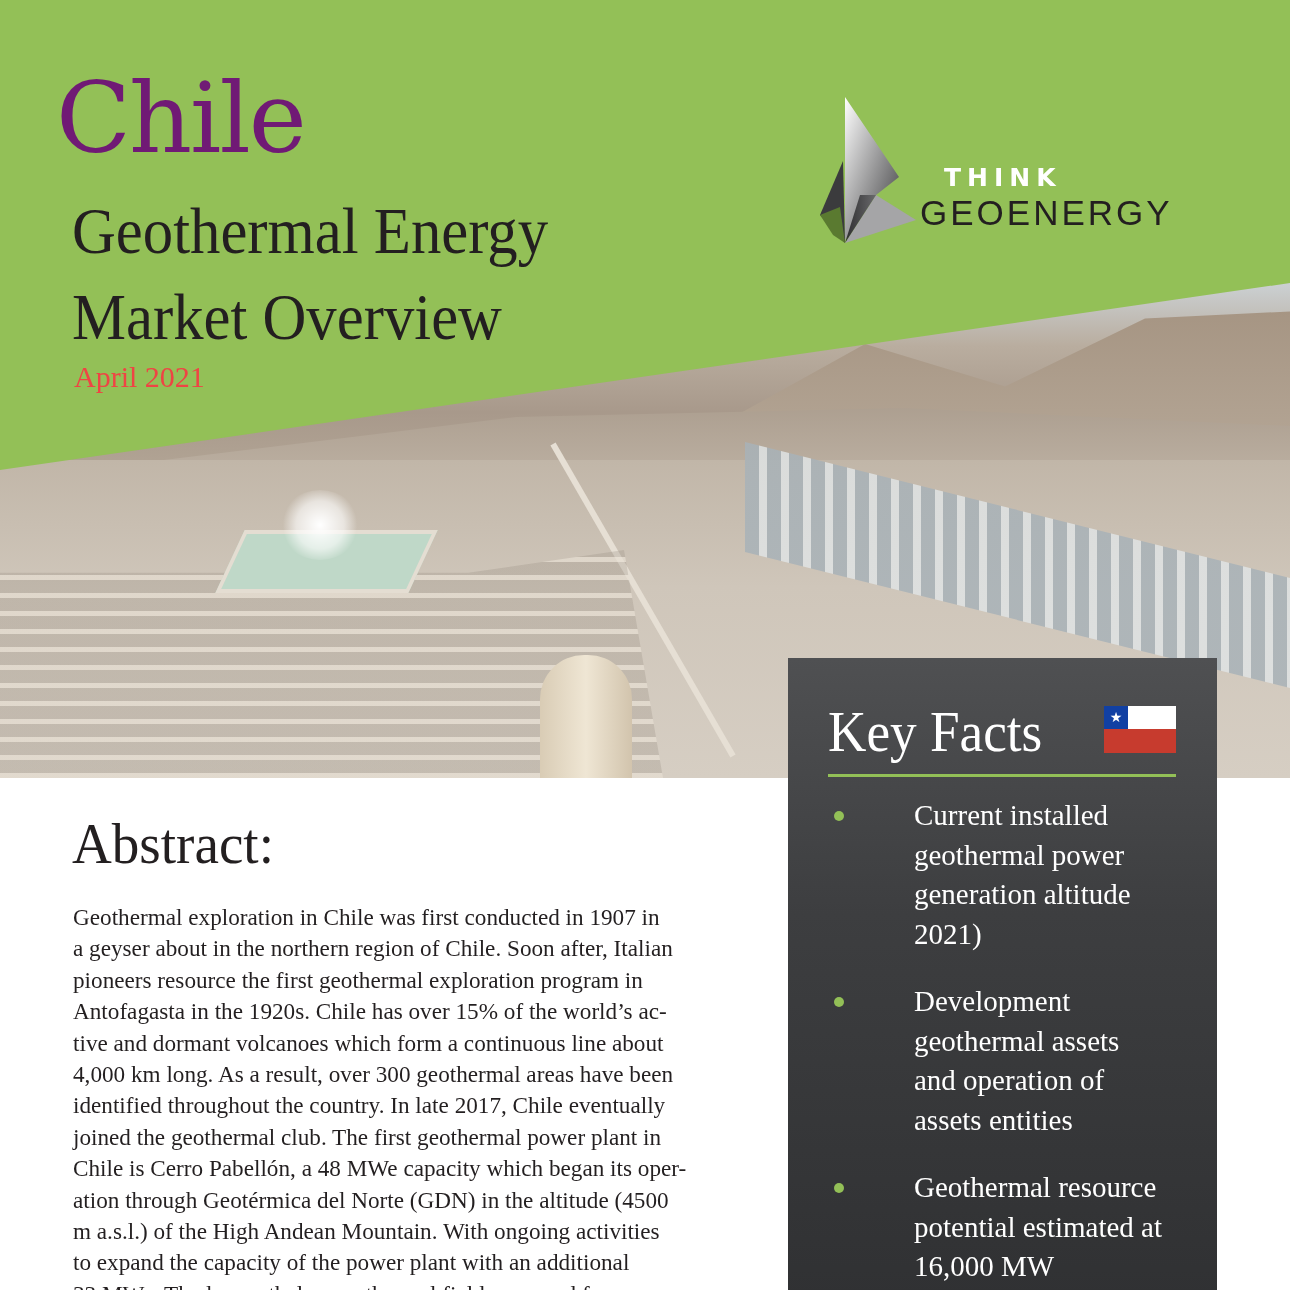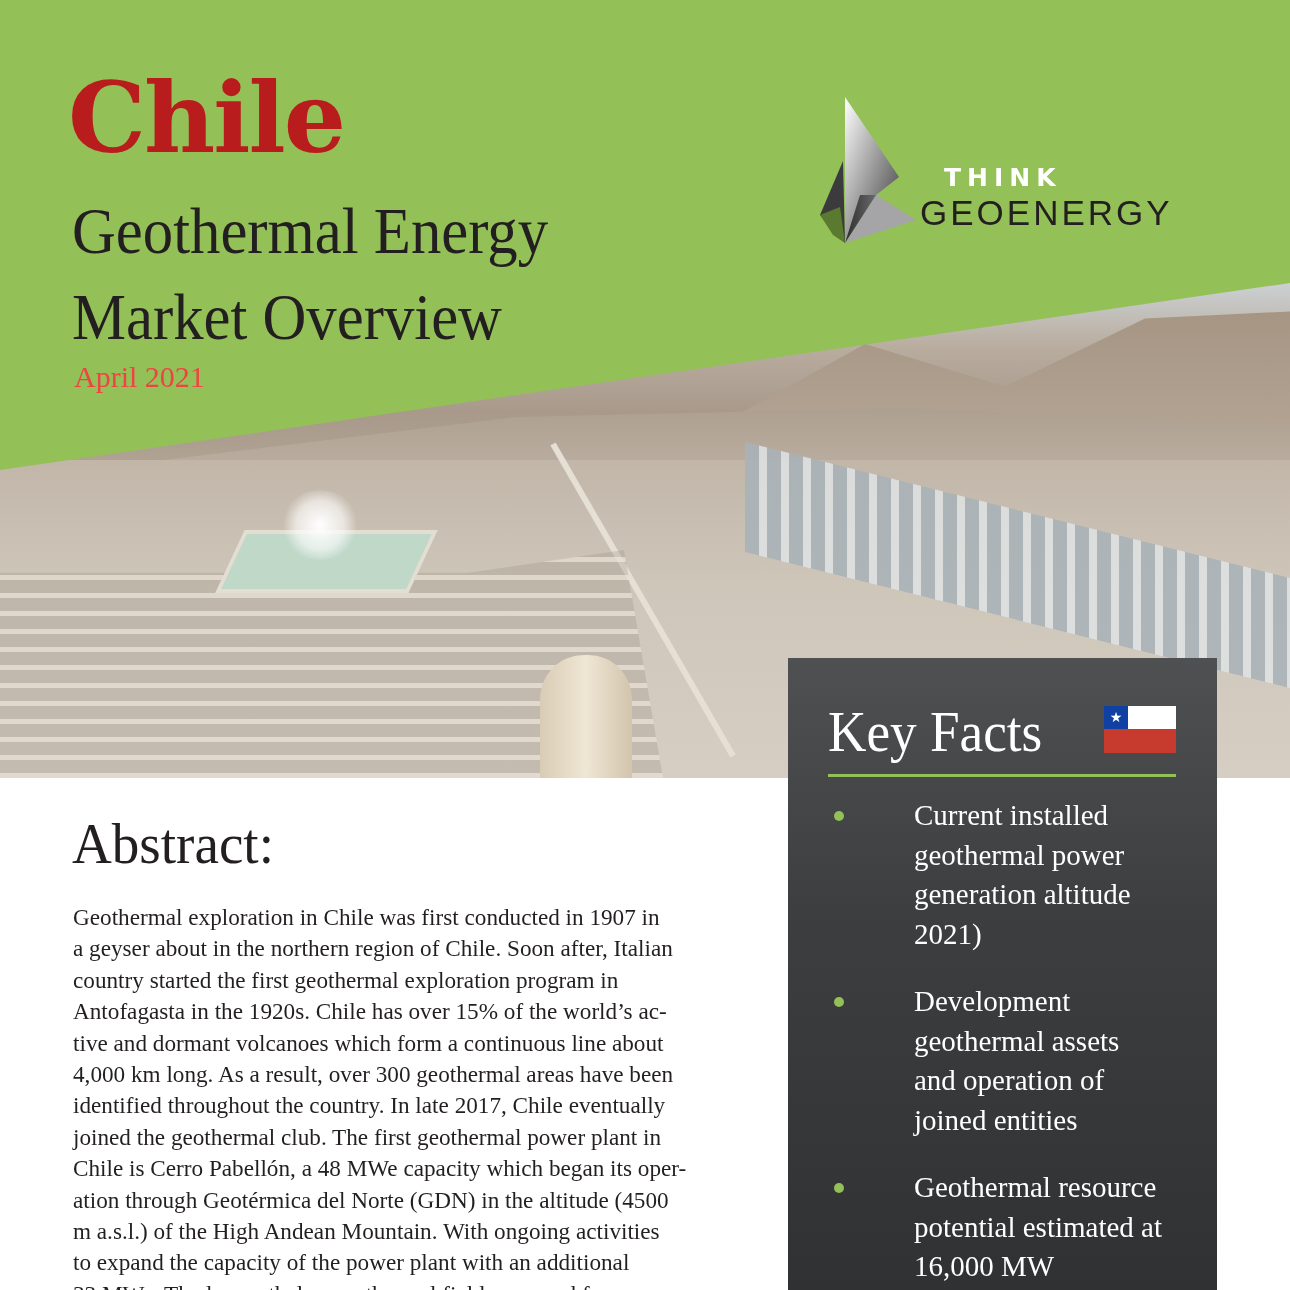--- a/index.html
+++ b/index.html
@@ -28,22 +28,22 @@
     background:repeating-linear-gradient(90deg,#a8b2b8 0 14px,#dfe3e4 14px 22px);
     transform:skewY(14deg); opacity:0.85; }
   .photo .tank { position:absolute; left:540px; top:385px; width:92px; height:123px;
     background:linear-gradient(90deg,#d9ccb5,#efe6d4,#d2c4ad); border-radius:44px 44px 0 0; }
   .photo .road { position:absolute; left:640px; top:150px; width:6px; height:360px; background:#e6dfd4; transform:rotate(-30deg); }
 
   .band {
     position:absolute; left:0; top:0; width:1290px; height:470px; background:#93c057;
     clip-path:polygon(0 0,1290px 0,1290px 283px,0 470px);
   }
-  .title-chile { position:absolute; left:68px; top:68px; font-family:"DejaVu Serif",serif; font-weight:bold;
-    font-size:98px; line-height:100px; color:#b91c1c; letter-spacing:-2px; }
+  .title-chile { position:absolute; left:56px; top:68px; font-family:"DejaVu Serif",serif; font-weight:normal;
+    font-size:98px; line-height:100px; color:#701a75; letter-spacing:-2px; }
   .subtitle { position:absolute; left:72px; top:188px; font-family:"Liberation Serif","DejaVu Serif",serif;
     font-size:66px; line-height:86px; color:#231f20; transform:scaleX(0.92); transform-origin:left top; }
   .date { position:absolute; left:74px; top:360px; font-family:"Liberation Serif",serif; font-size:30px; color:#ef4444; }
 
   .logo { position:absolute; left:816px; top:95px; width:380px; height:155px; }
   .logo svg { position:absolute; left:0; top:0; }
   .logo-think { position:absolute; left:128px; top:68px; font-family:"DejaVu Sans",sans-serif; font-weight:bold;
     font-size:25px; letter-spacing:6px; color:#ffffff; }
   .logo-geo { position:absolute; left:104px; top:98px; font-family:Liberation Sans, sans-serif;
     font-size:35px; letter-spacing:3px; color:#231f20; }
@@ -115,21 +115,21 @@
     <polygon points="44,100 29,148 60,100" fill="url(#g2)"></polygon>
   </svg>
   <div class="logo-think">THINK</div>
   <div class="logo-geo">GEOENERGY</div>
 </div>
 
 <div class="abstract-h">Abstract:</div>
 <div class="abstract-body">
   <span class="ln">Geothermal exploration in Chile was first conducted in 1907 in</span>
   <span class="ln">a geyser about in the northern region of Chile. Soon after, Italian</span>
-  <span class="ln">country started the first geothermal exploration program in</span>
+  <span class="ln">pioneers resource the first geothermal exploration program in</span>
   <span class="ln">Antofagasta in the 1920s. Chile has over 15% of the world’s ac-</span>
   <span class="ln">tive and dormant volcanoes which form a continuous line about</span>
   <span class="ln">4,000 km long. As a result, over 300 geothermal areas have been</span>
   <span class="ln">identified throughout the country. In late 2017, Chile eventually</span>
   <span class="ln">joined the geothermal club. The first geothermal power plant in</span>
   <span class="ln">Chile is Cerro Pabellón, a 48 MWe capacity which began its oper-</span>
   <span class="ln">ation through Geotérmica del Norte (GDN) in the altitude (4500</span>
   <span class="ln">m a.s.l.) of the High Andean Mountain. With ongoing activities</span>
   <span class="ln">to expand the capacity of the power plant with an additional</span>
   <span class="ln">33 MWe. The low enthalpy geothermal fields are used for recre-</span>
@@ -149,21 +149,21 @@
       <span class="ln">Current installed</span>
       <span class="ln">geothermal power</span>
       <span class="ln">generation altitude</span>
       <span class="ln">2021)</span>
     </li>
     <li class="kf-item">
       <span class="kf-bullet"></span>
       <span class="ln">Development</span>
       <span class="ln">geothermal assets</span>
       <span class="ln">and operation of</span>
-      <span class="ln">joined entities</span>
+      <span class="ln">assets entities</span>
     </li>
     <li class="kf-item">
       <span class="kf-bullet"></span>
       <span class="ln">Geothermal resource</span>
       <span class="ln">potential estimated at</span>
       <span class="ln">16,000 MW</span>
     </li>
   </ul>
 </div>
 

